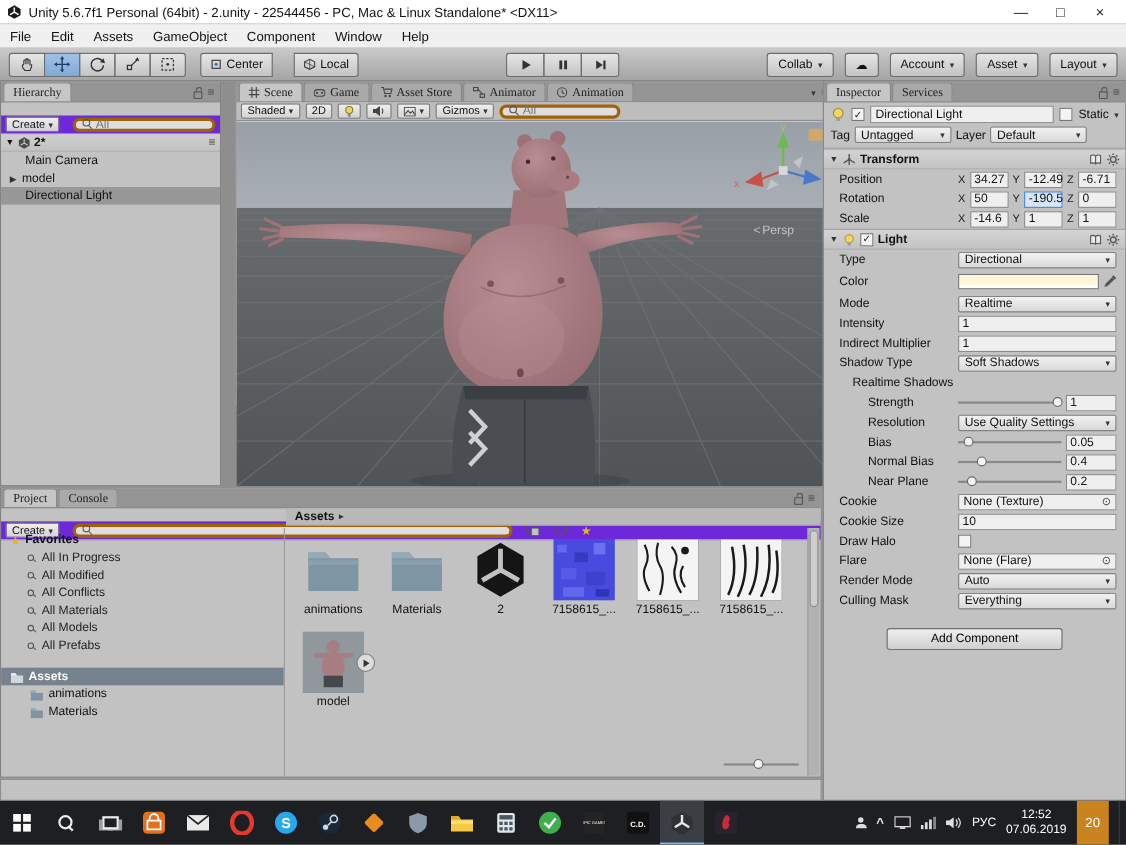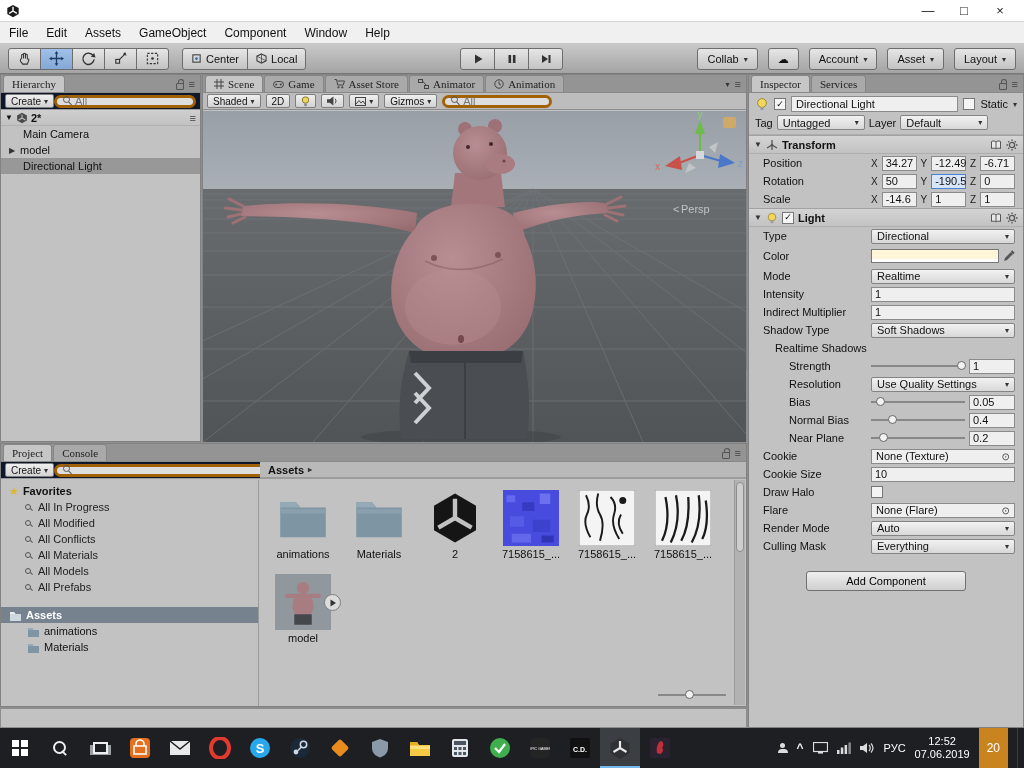--- a/index.html
+++ b/index.html
@@ -15,59 +15,59 @@
   .menubar{position:absolute;left:0;top:22px;right:0;height:22px;background:#f0f0f0;display:flex;align-items:center;font-size:12px;border-bottom:1px solid #c8c8c8;}
   .menuitem{padding:0 9px;height:100%;display:flex;align-items:center;}
 
   
   .toolbar{position:absolute;left:0;top:44px;right:0;height:30px;background:linear-gradient(#c9c9c9,#a4a4a4);border-bottom:1px solid #787878;display:flex;align-items:center;padding:0 8px;}
   .toolgrp{display:flex;}
   .toolbtn{width:33px;height:22px;background:linear-gradient(#e6e6e6,#c3c3c3);border:1px solid #6d6d6d;display:flex;align-items:center;justify-content:center;margin-left:-1px;}
   .toolbtn:first-child{border-radius:3px 0 0 3px;margin-left:0;}
   .toolbtn:last-child{border-radius:0 3px 3px 0;}
   .toolbtn.active{background:linear-gradient(#9fc0e8,#84a9d6);}
-  .pivotgrp{display:flex;margin-left:14px;}
+  .pivotgrp{display:flex;margin-left:14px;gap:20px;}
   .tbbtn{height:22px;background:linear-gradient(#e6e6e6,#c3c3c3);border:1px solid #6d6d6d;display:flex;align-items:center;gap:4px;padding:0 8px;font-size:11px;margin-left:-1px;}
   .tbbtn:first-child{border-radius:3px 0 0 3px;}
   .tbbtn:last-child{border-radius:0 3px 3px 0;}
   .playgrp{position:absolute;left:50%;transform:translateX(-50%);display:flex;}
   .playbtn{width:35px;height:22px;background:linear-gradient(#e6e6e6,#c3c3c3);border:1px solid #6d6d6d;display:flex;align-items:center;justify-content:center;margin-left:-1px;}
   .playbtn:first-child{border-radius:3px 0 0 3px;}
   .playbtn:last-child{border-radius:0 3px 3px 0;}
   .tb-right{position:absolute;right:8px;top:4px;display:flex;gap:10px;align-items:center;}
   .ddbtn{height:22px;background:linear-gradient(#e6e6e6,#c3c3c3);border:1px solid #6d6d6d;border-radius:3px;display:flex;align-items:center;gap:5px;padding:0 9px;font-size:11px;}
   .dd{font-size:8px;color:#333;}
 
   
   .workspace{position:absolute;left:0;top:74px;right:0;height:654px;background:#8e8e8e;}
   .panel{position:absolute;background:#c2c2c2;border:1px solid #828282;}
   .tabstrip{height:18px;background:#949494;display:flex;align-items:flex-end;padding-left:2px;border-bottom:1px solid #8a8a8a;}
   .tab{height:17px;background:#a9a9a9;border:1px solid #868686;border-bottom:none;border-radius:3px 3px 0 0;padding:0 8px;font-size:11px;display:flex;align-items:center;gap:4px;margin-right:1px;color:#222;font-family:Liberation Serif, serif;}
   .tab.active{background:#c6c6c6;}
   .tsicons{margin-left:auto;display:flex;align-items:center;gap:5px;padding:0 5px 2px 0;color:#444;}
   .lock{width:8px;height:7px;border:1px solid #555;border-radius:1px;position:relative;margin-top:4px;flex:none;}
   .lock::before{content:"";position:absolute;width:4px;height:4px;border:1px solid #555;border-bottom:none;border-radius:3px 3px 0 0;left:1px;top:-5px;}
-  .ptoolbar{height:17px;background:#0f172a;border-bottom:1px solid #9b9b9b;display:flex;align-items:center;gap:0;padding:0 4px;}
+  .ptoolbar{height:17px;background:#6d28d9;border-bottom:1px solid #9b9b9b;display:flex;align-items:center;gap:12px;padding:0 4px;margin-top:12px;}
   .btn{height:14px;background:linear-gradient(#efefef,#d3d3d3);border:1px solid #7e7e7e;border-radius:2px;display:flex;align-items:center;gap:3px;padding:0 5px;font-size:10px;}
   .search{height:13px;background:#dedede;border:3px solid #a16207;border-radius:8px;display:flex;align-items:center;gap:3px;padding:0 6px;color:#777;flex:1;}
   .mag{width:9px;height:10px;position:relative;flex:none;}
   .mag::before{content:"";position:absolute;width:5px;height:5px;border:1.4px solid #555;border-radius:50%;left:0;top:0;}
   .mag::after{content:"";position:absolute;width:4px;height:1.4px;background:#555;transform:rotate(45deg);left:5px;top:7px;}
 
   
   .hierarchy{left:0;top:0;width:201px;height:368px;}
   .hrow{height:16px;display:flex;align-items:center;gap:3px;padding-left:6px;font-size:11px;}
   .hrow .fold{width:10px;font-size:8px;color:#333;text-align:center;}
   .hrow.selected{background:#989898;}
   .scenerow{height:16px;display:flex;align-items:center;gap:3px;padding:0 4px;font-weight:bold;background:linear-gradient(#cfcfcf,#c2c2c2);border-bottom:1px solid #b0b0b0;}
   .scenerow .rmenu{margin-left:auto;color:#444;}
   .indent1{padding-left:22px;}
 
   
-  .sceneview{left:202px;top:0;width:545px;height:296px;}
+  .sceneview{left:214px;top:0;width:545px;height:296px;}
   .sctoolbar{height:17px;background:#bdbdbd;border-bottom:1px solid #8e8e8e;display:flex;align-items:center;gap:5px;padding:0 4px;}
   .viewport{position:absolute;left:0;top:36px;width:543px;height:331px;display:block;}
 
   
   .inspector{left:748px;top:0;width:276px;height:654px;}
   .ihdr{display:flex;align-items:center;gap:5px;padding:3px 6px 2px 6px;}
   .ihdr2{display:flex;align-items:center;gap:4px;padding:1px 6px 4px 6px;border-bottom:1px solid #adadad;font-size:11px;}
   .cb{width:12px;height:12px;background:#f4f4f4;border:1px solid #777;display:flex;align-items:center;justify-content:center;font-size:9px;flex:none;line-height:1;}
   .tf{background:#efefef;border:1px solid #8b8b8b;height:16px;display:flex;align-items:center;padding:0 4px;font-size:11px;}
   .namefield{flex:1;}
@@ -140,20 +140,21 @@
 </head>
 <body>
 
 <div class="screen">
 
   <div class="titlebar">
     <svg width="14" height="14" viewBox="0 0 16 16">
         <polygon points="8,1 14.5,4.7 14.5,11.3 8,15 1.5,11.3 1.5,4.7" fill="#1b1b1b"></polygon>
         <path d="M8 3.2 L8 8 M8 8 L3.6 10.6 M8 8 L12.4 10.6" stroke="#fff" stroke-width="1.6" fill="none"></path>
       </svg>
+    <span>Unity 5.6.7f1 Personal (64bit) - 2.unity - 22544456 - PC, Mac &amp; Linux Standalone* &lt;DX11&gt;</span>
     <div class="wctrls">
       <span class="wbtn">—</span>
       <span class="wbtn">□</span>
       <span class="wbtn">×</span>
     </div>
   </div>
 
   <div class="menubar">
     <span class="menuitem">File</span>
     <span class="menuitem">Edit</span>

